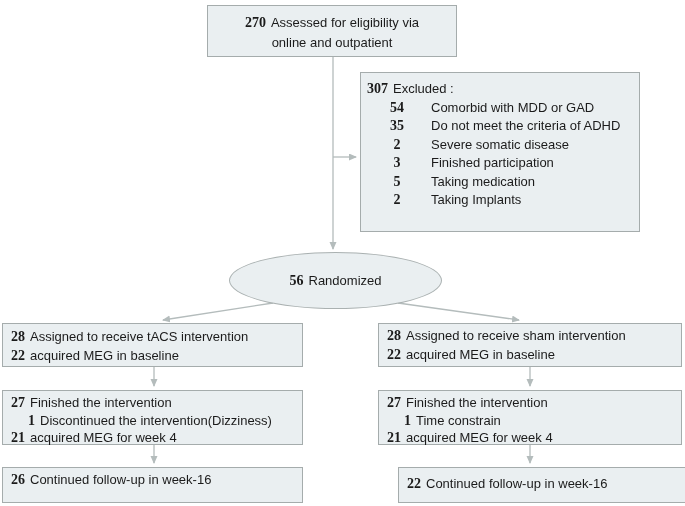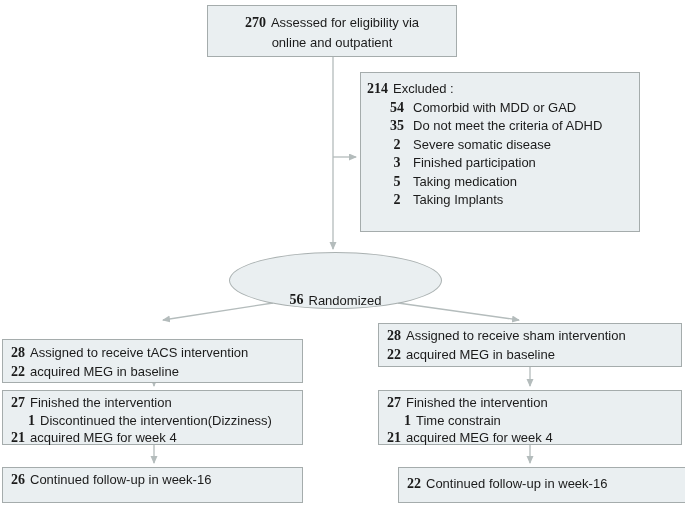--- a/index.html
+++ b/index.html
@@ -16,29 +16,29 @@
   .num{
     font-family:"Liberation Serif","DejaVu Serif",serif;
     font-weight:700;font-size:14px;margin-right:5px;
   }
   
   .box-eligibility{left:207px;top:5px;width:250px;height:52px;text-align:center;padding-top:7px;line-height:20px;}
   
   .box-excluded{left:360px;top:72px;width:280px;height:160px;padding:7px 6px;line-height:18.5px;}
   .xrow{display:flex;}
   .xrow .num{width:32px;text-align:center;margin-left:14px;margin-right:0;flex:none;}
-  .xrow .lbl{white-space:nowrap;}
+  .xrow .lbl{margin-left:18px;white-space:nowrap;}
   
   .ellipse{
     position:absolute;left:229px;top:252px;width:213px;height:57px;
     background:#eaeff1;border:1.5px solid #aab1b1;border-radius:50%;
-    display:flex;align-items:flex-end;justify-content:center;z-index:2;box-sizing:border-box;
+    display:flex;align-items:center;justify-content:center;z-index:2;box-sizing:border-box;
   }
   
-  .box-row1L{left:2px;top:323px;width:301px;height:44px;padding:3px 8px;line-height:19px;margin-top:16px;}
+  .box-row1L{left:2px;top:323px;width:301px;height:44px;padding:3px 8px;line-height:19px;}
   .box-row1R{left:378px;top:323px;width:304px;height:44px;padding:2px 8px;line-height:19px;}
   .box-row2L{left:2px;top:390px;width:301px;height:55px;padding:3px 8px;line-height:17.5px;}
   .box-row2R{left:378px;top:390px;width:304px;height:55px;padding:3px 8px;line-height:17.5px;}
   .box-row3L{left:2px;top:467px;width:301px;height:36px;padding:4px 8px 0;}
   .box-row3R{left:378px;top:467px;width:304px;height:36px;padding:8px 8px 0;margin-left:20px;}
   .bline{white-space:nowrap;}
   .indent{margin-left:17px;}
 </style>
 </head>
 <body>
@@ -65,21 +65,21 @@
 
   <div class="box box-eligibility">
     <div class="bline">
       <span class="num">270</span><span>Assessed for eligibility via</span>
     </div>
     <div class="bline">online and outpatient</div>
   </div>
 
   <div class="box box-excluded">
     <div class="bline">
-      <span class="num">214</span><span>Excluded :</span>
+      <span class="num">307</span><span>Excluded :</span>
     </div>
     <div class="xrow">
       <span class="num">54</span>
         <span class="lbl">Comorbid with MDD or GAD</span>
     </div>
     <div class="xrow">
       <span class="num">35</span>
         <span class="lbl">Do not meet the criteria of ADHD</span>
     </div>
     <div class="xrow">

